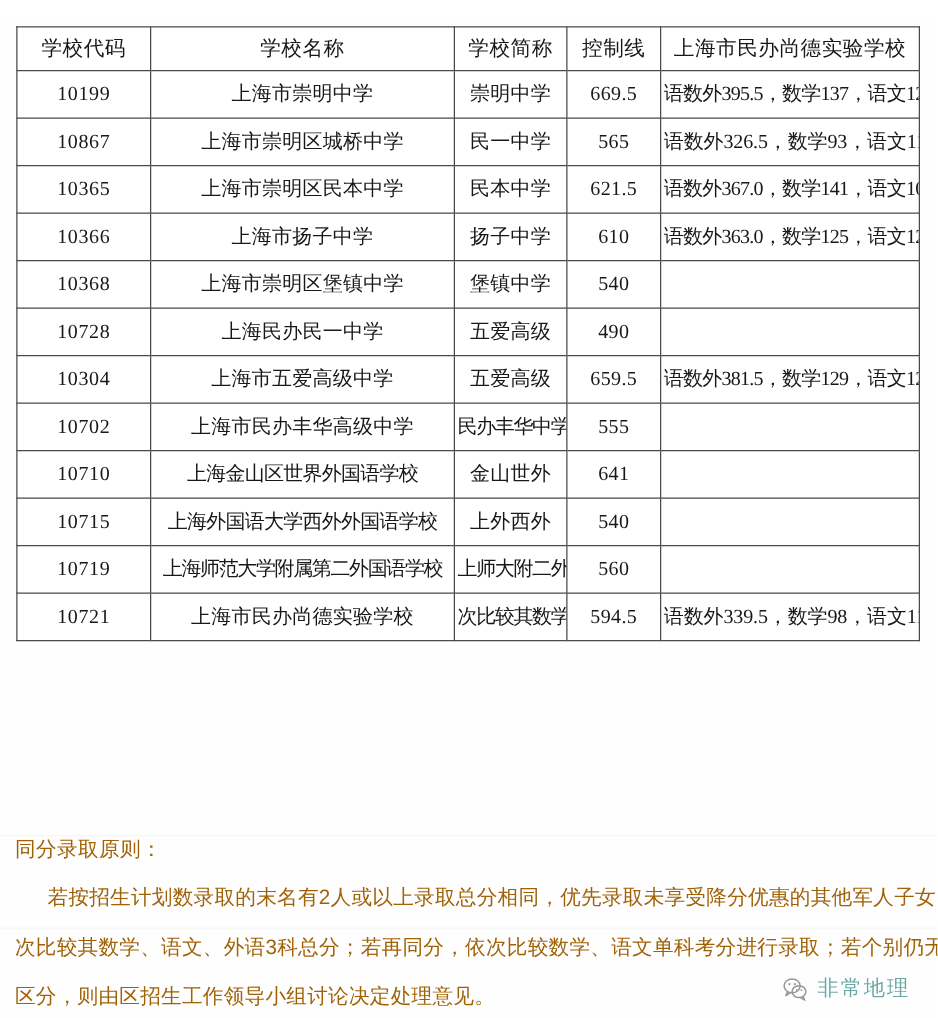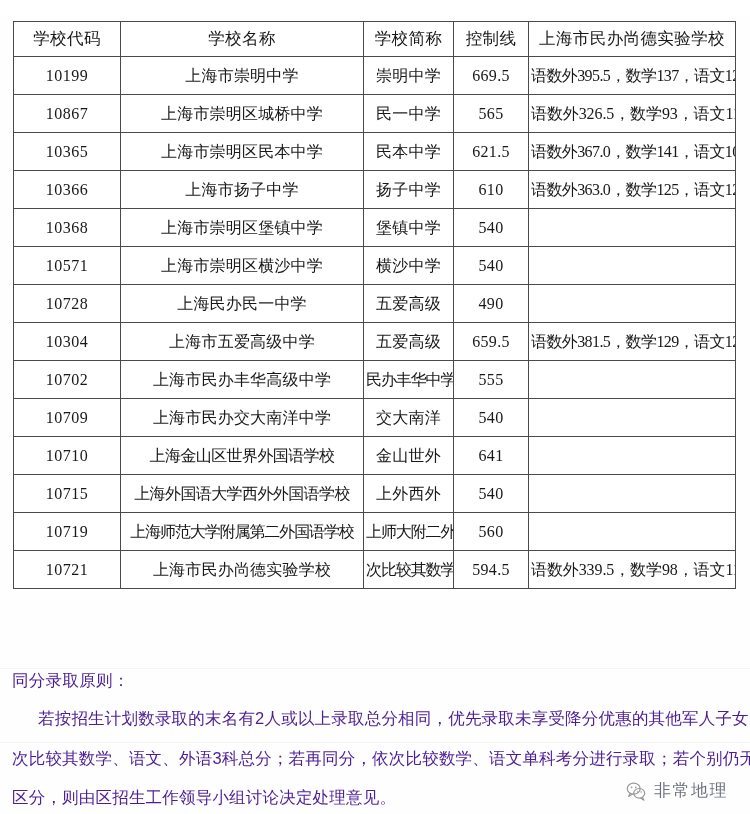--- a/index.html
+++ b/index.html
@@ -78,21 +78,21 @@
   td.tight  { letter-spacing: -0.6px; font-size: 15.5px; }
   td.tight2 { letter-spacing: -1.1px; font-size: 15px; }
 
   
   #note {
     position: absolute;
     left: 12px;
     top: 655px;
     width: 726px;
     font-family: "Liberation Sans", "DejaVu Sans", sans-serif;
-    color: #4c1d95;
+    color: #a16207;
   }
   #note-title {
     font-size: 16.5px;
     line-height: 1.2;
     margin-bottom: 18px;
     letter-spacing: 0.3px;
   }
   .note-line {
     font-size: 16.5px;
     line-height: 1.2;
@@ -114,21 +114,21 @@
     opacity: 0.62;
   }
   #wm-icon {
     width: 22px;
     height: 22px;
     flex: 0 0 22px;
   }
   #wm-text {
     font-family: "Liberation Sans", "DejaVu Sans", sans-serif;
     font-size: 17px;
-    color: #0f172a;
+    color: #0f766e;
     letter-spacing: 1.5px;
     white-space: nowrap;
   }
 
   
   .scanline {
     position: absolute;
     left: 0;
     width: 750px;
     height: 1px;
@@ -193,27 +193,20 @@
       </tr>
 
       <tr>
         <td class="cell-code">10368</td>
         <td class="cell-name">上海市崇明区堡镇中学</td>
         <td class="cell-abbr">堡镇中学</td>
         <td class="cell-line">540</td>
         <td class="cell-score"></td>
       </tr>
 
-      <tr>
-        <td class="cell-code">10571</td>
-        <td class="cell-name">上海市崇明区横沙中学</td>
-        <td class="cell-abbr">横沙中学</td>
-        <td class="cell-line">540</td>
-        <td class="cell-score"></td>
-      </tr>
 
       <tr>
         <td class="cell-code">10728</td>
         <td class="cell-name">上海民办民一中学</td>
         <td class="cell-abbr">五爱高级</td>
         <td class="cell-line">490</td>
         <td class="cell-score"></td>
       </tr>
 
       <tr>
@@ -227,27 +220,20 @@
 
 
       <tr>
         <td class="cell-code">10702</td>
         <td class="cell-name">上海市民办丰华高级中学</td>
         <td class="cell-abbr tight2">民办丰华中学</td>
         <td class="cell-line">555</td>
         <td class="cell-score"></td>
       </tr>
 
-      <tr>
-        <td class="cell-code">10709</td>
-        <td class="cell-name">上海市民办交大南洋中学</td>
-        <td class="cell-abbr">交大南洋</td>
-        <td class="cell-line">540</td>
-        <td class="cell-score"></td>
-      </tr>
 
       <tr>
         <td class="cell-code">10710</td>
         <td class="cell-name tight">上海金山区世界外国语学校</td>
         <td class="cell-abbr">金山世外</td>
         <td class="cell-line">641</td>
         <td class="cell-score"></td>
       </tr>
 
       <tr>

